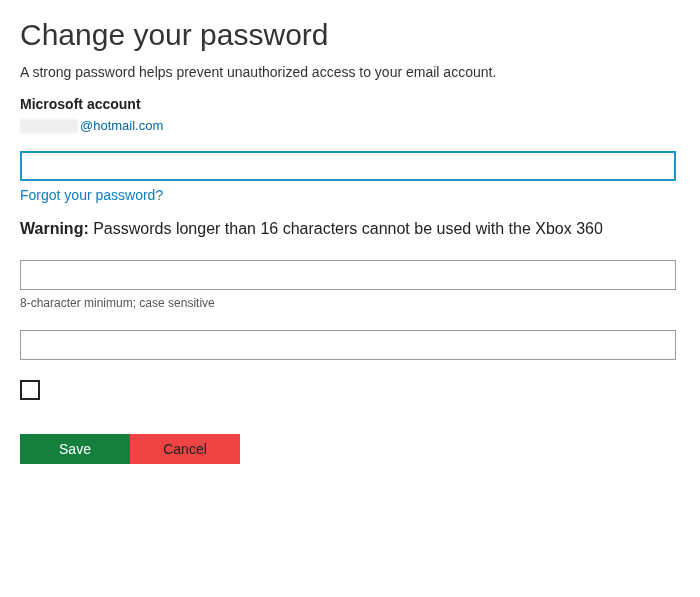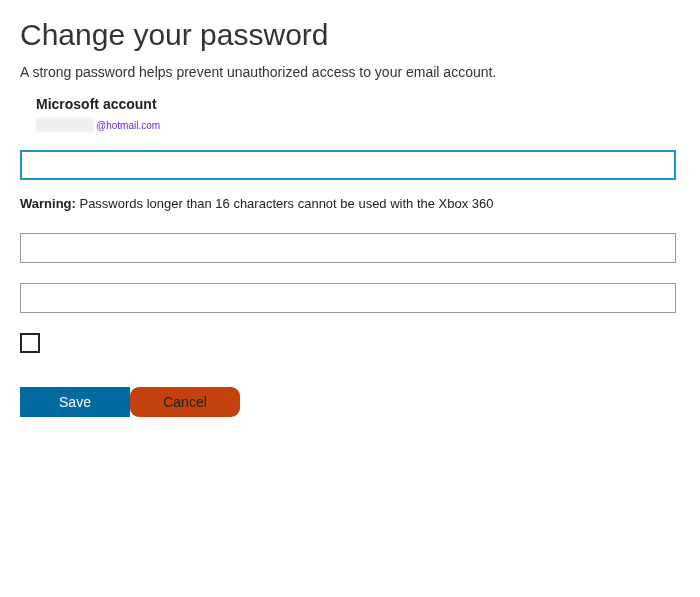--- a/index.html
+++ b/index.html
@@ -27,22 +27,22 @@
       font-size: 14px;
       color: #222;
       margin-bottom: 6px;
     }
     .account-row {
       display: flex;
       align-items: center;
       gap: 0;
       margin-top: 4px;
       margin-bottom: 18px;
-      font-size: 10px;
-      color: #6d28d9;
+      font-size: 13px;
+      color: #0369a1;
     }
     .redacted {
       display: inline-block;
       width: 58px;
       height: 14px;
       background: #eee;
       filter: blur(1px);
       margin-right: 2px;
       border-radius: 1px;
     }
@@ -61,21 +61,21 @@
       padding: 1px 7px !important;
     }
     .link {
       color: #0f7cbf;
       font-size: 14px;
       margin-top: 6px;
       cursor: pointer;
       display: inline-block;
     }
     .warning-line {
-      font-size: 13px;
+      font-size: 16px;
       margin-top: 16px;
       margin-bottom: 22px;
       color: #222;
     }
     .warning-line b { font-weight: 700; }
     .hint {
       font-size: 12px;
       color: #555;
       margin-top: 6px;
     }
@@ -107,54 +107,55 @@
     .btn {
       width: 110px;
       height: 30px;
       border: none;
       font-size: 14px;
       font-family: inherit;
       cursor: pointer;
       text-align: center;
     }
     .btn-primary {
-      background: #0369a1;
+      background: #15803d;
       color: #fff;
     }
     .btn-secondary {
-      background: #c2410c;
+      background: #ef4444;
       color: #222;
-      border-radius: 9px;
     }
   </style>
 </head>
 <body>
 
 <h1>Change your password</h1>
 
 <p class="intro">A strong password helps prevent unauthorized access to your email account.</p>
 
-<div class="block" style="margin-bottom:14px;margin-left:16px;">
+<div class="block" style="margin-bottom:14px;">
   <div class="label">Microsoft account</div>
   <div class="account-row">
     <span class="redacted"></span>
     <span>@hotmail.com</span>
   </div>
 </div>
 
 <div class="block" style="margin-bottom:0;">
   <input type="password" class="input-focused" autofocus="" value="" style="">
+  <div class="link">Forgot your password?</div>
 </div>
 
 <div class="warning-line">
   <b>Warning:</b><span> Passwords longer than 16 characters cannot be used with the Xbox 360</span>
 </div>
 
 <div class="block">
   <input type="password" value="" style="">
+  <div class="hint">8-character minimum; case sensitive</div>
 </div>
 
 <div class="block">
   <input type="password" value="" style="">
 </div>
 
 <div class="checkbox-row">
   <div class="checkbox"></div>
 </div>
 

